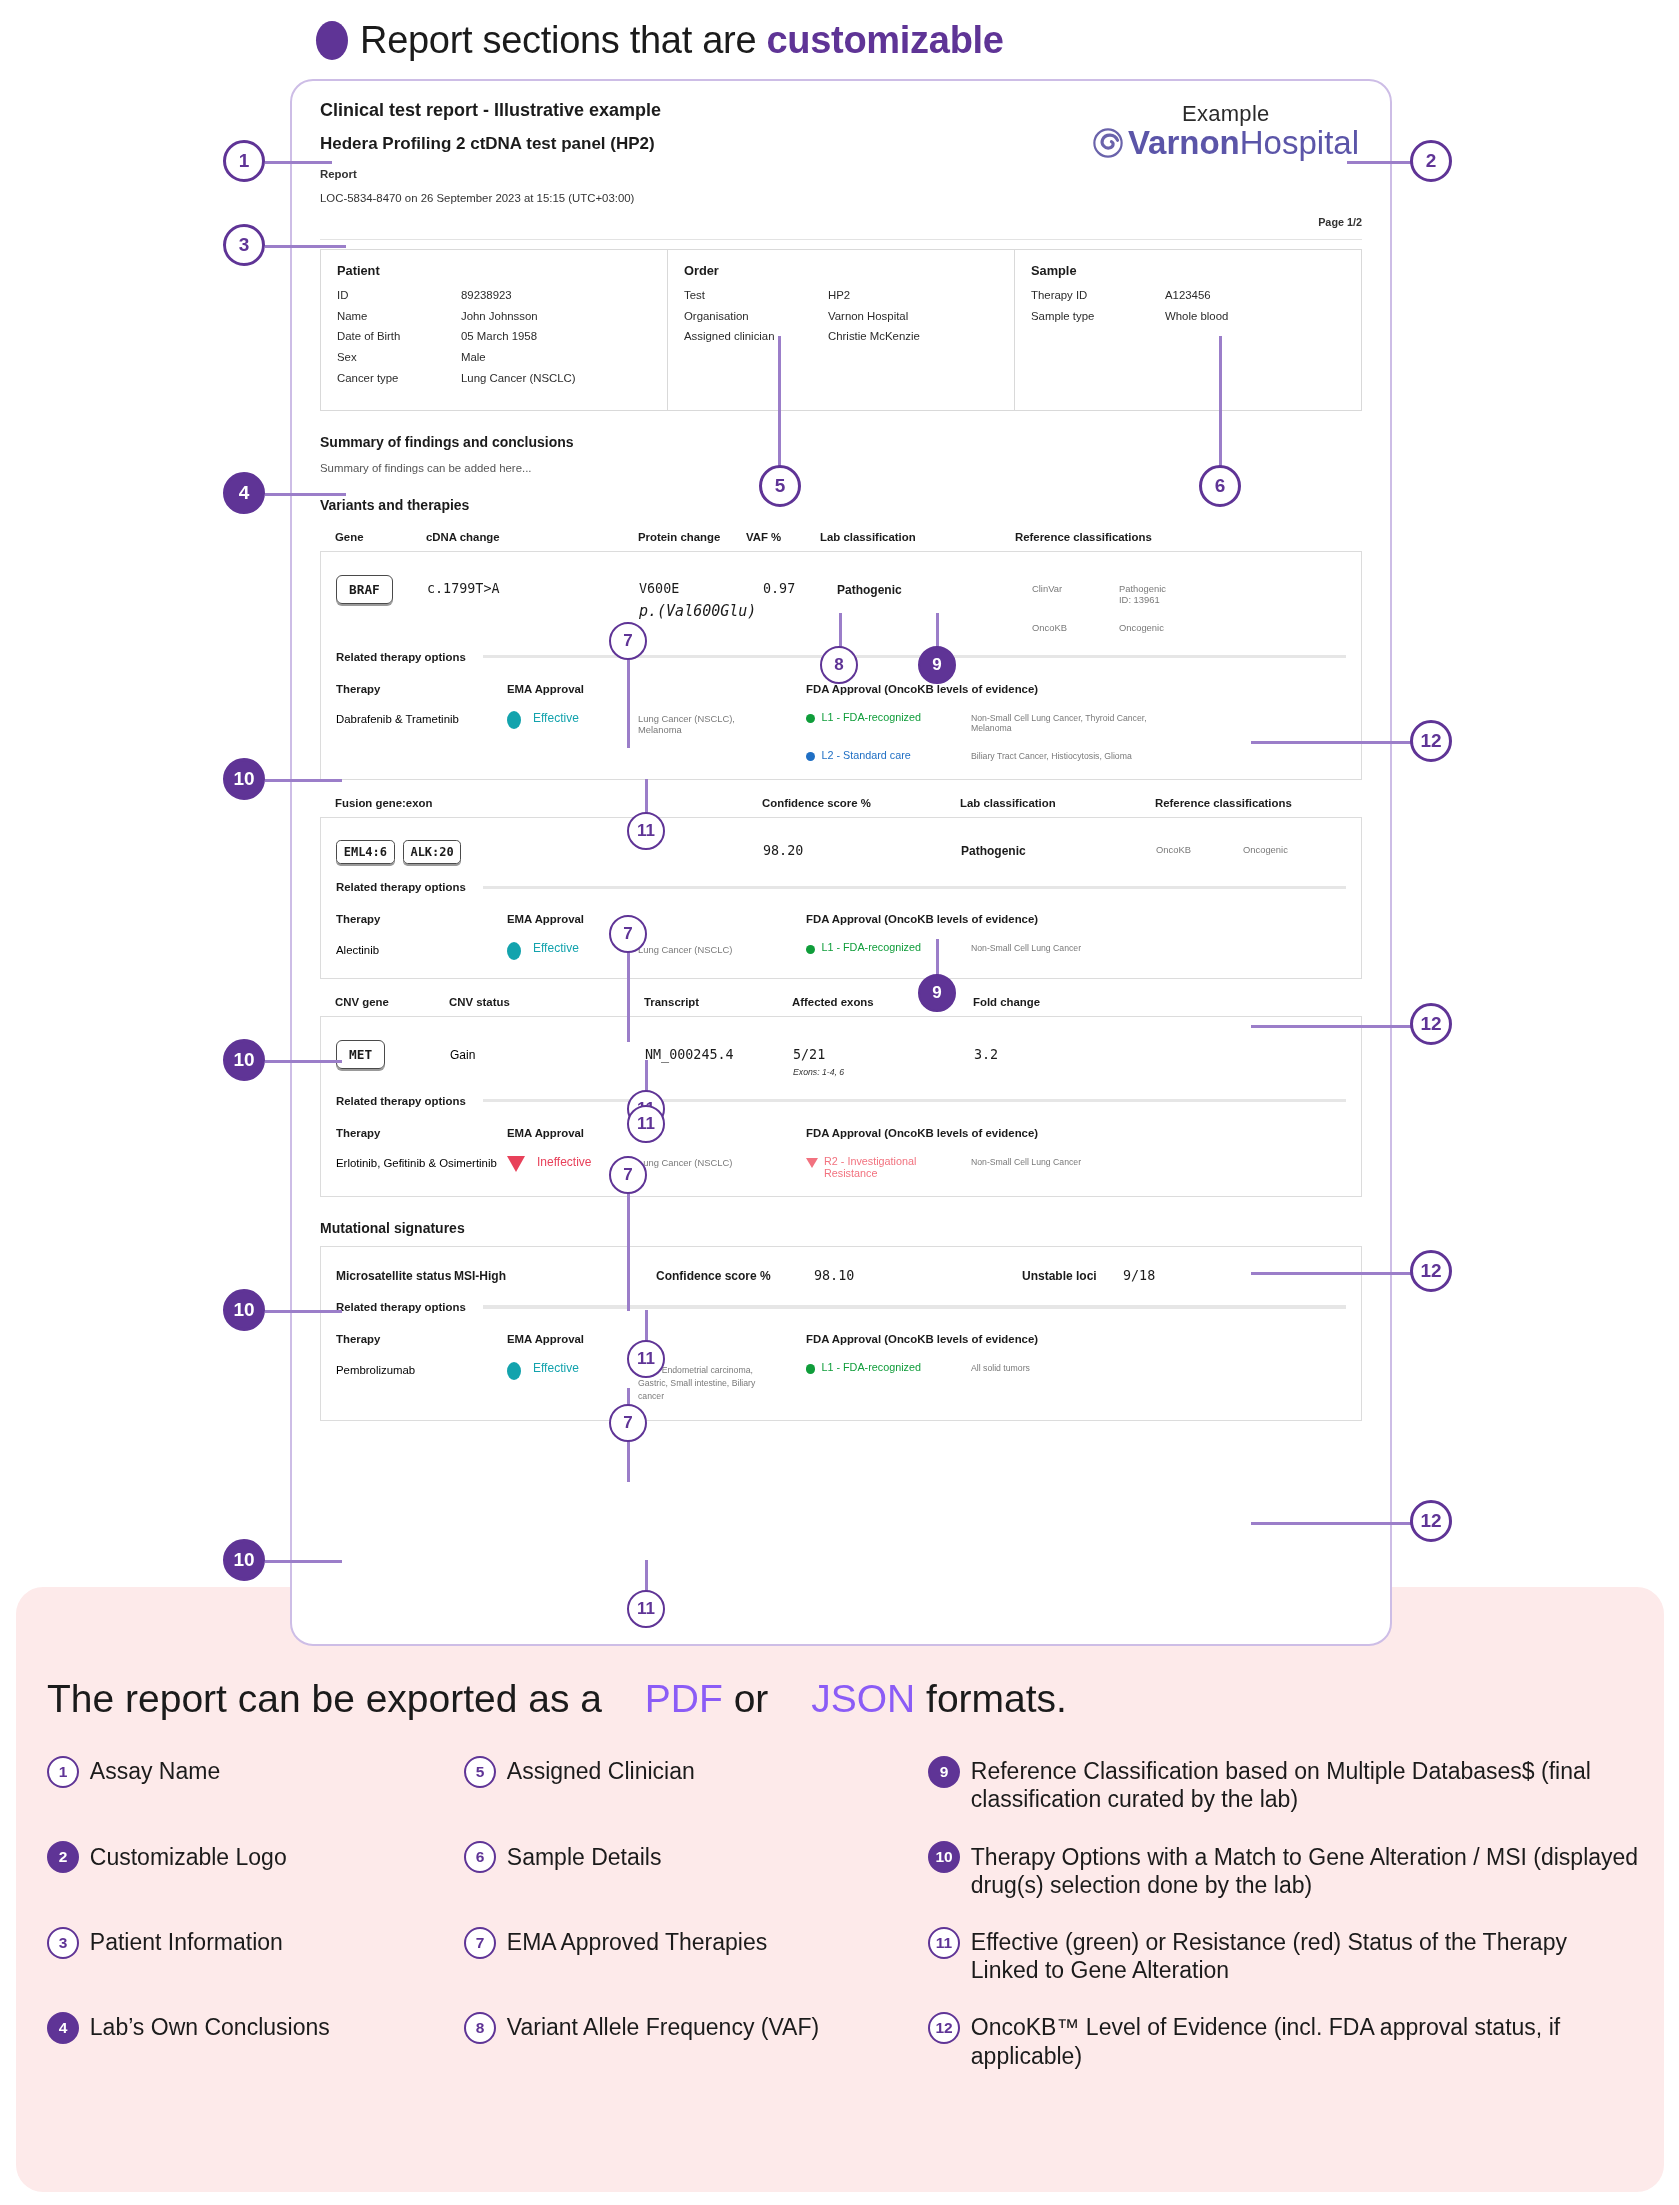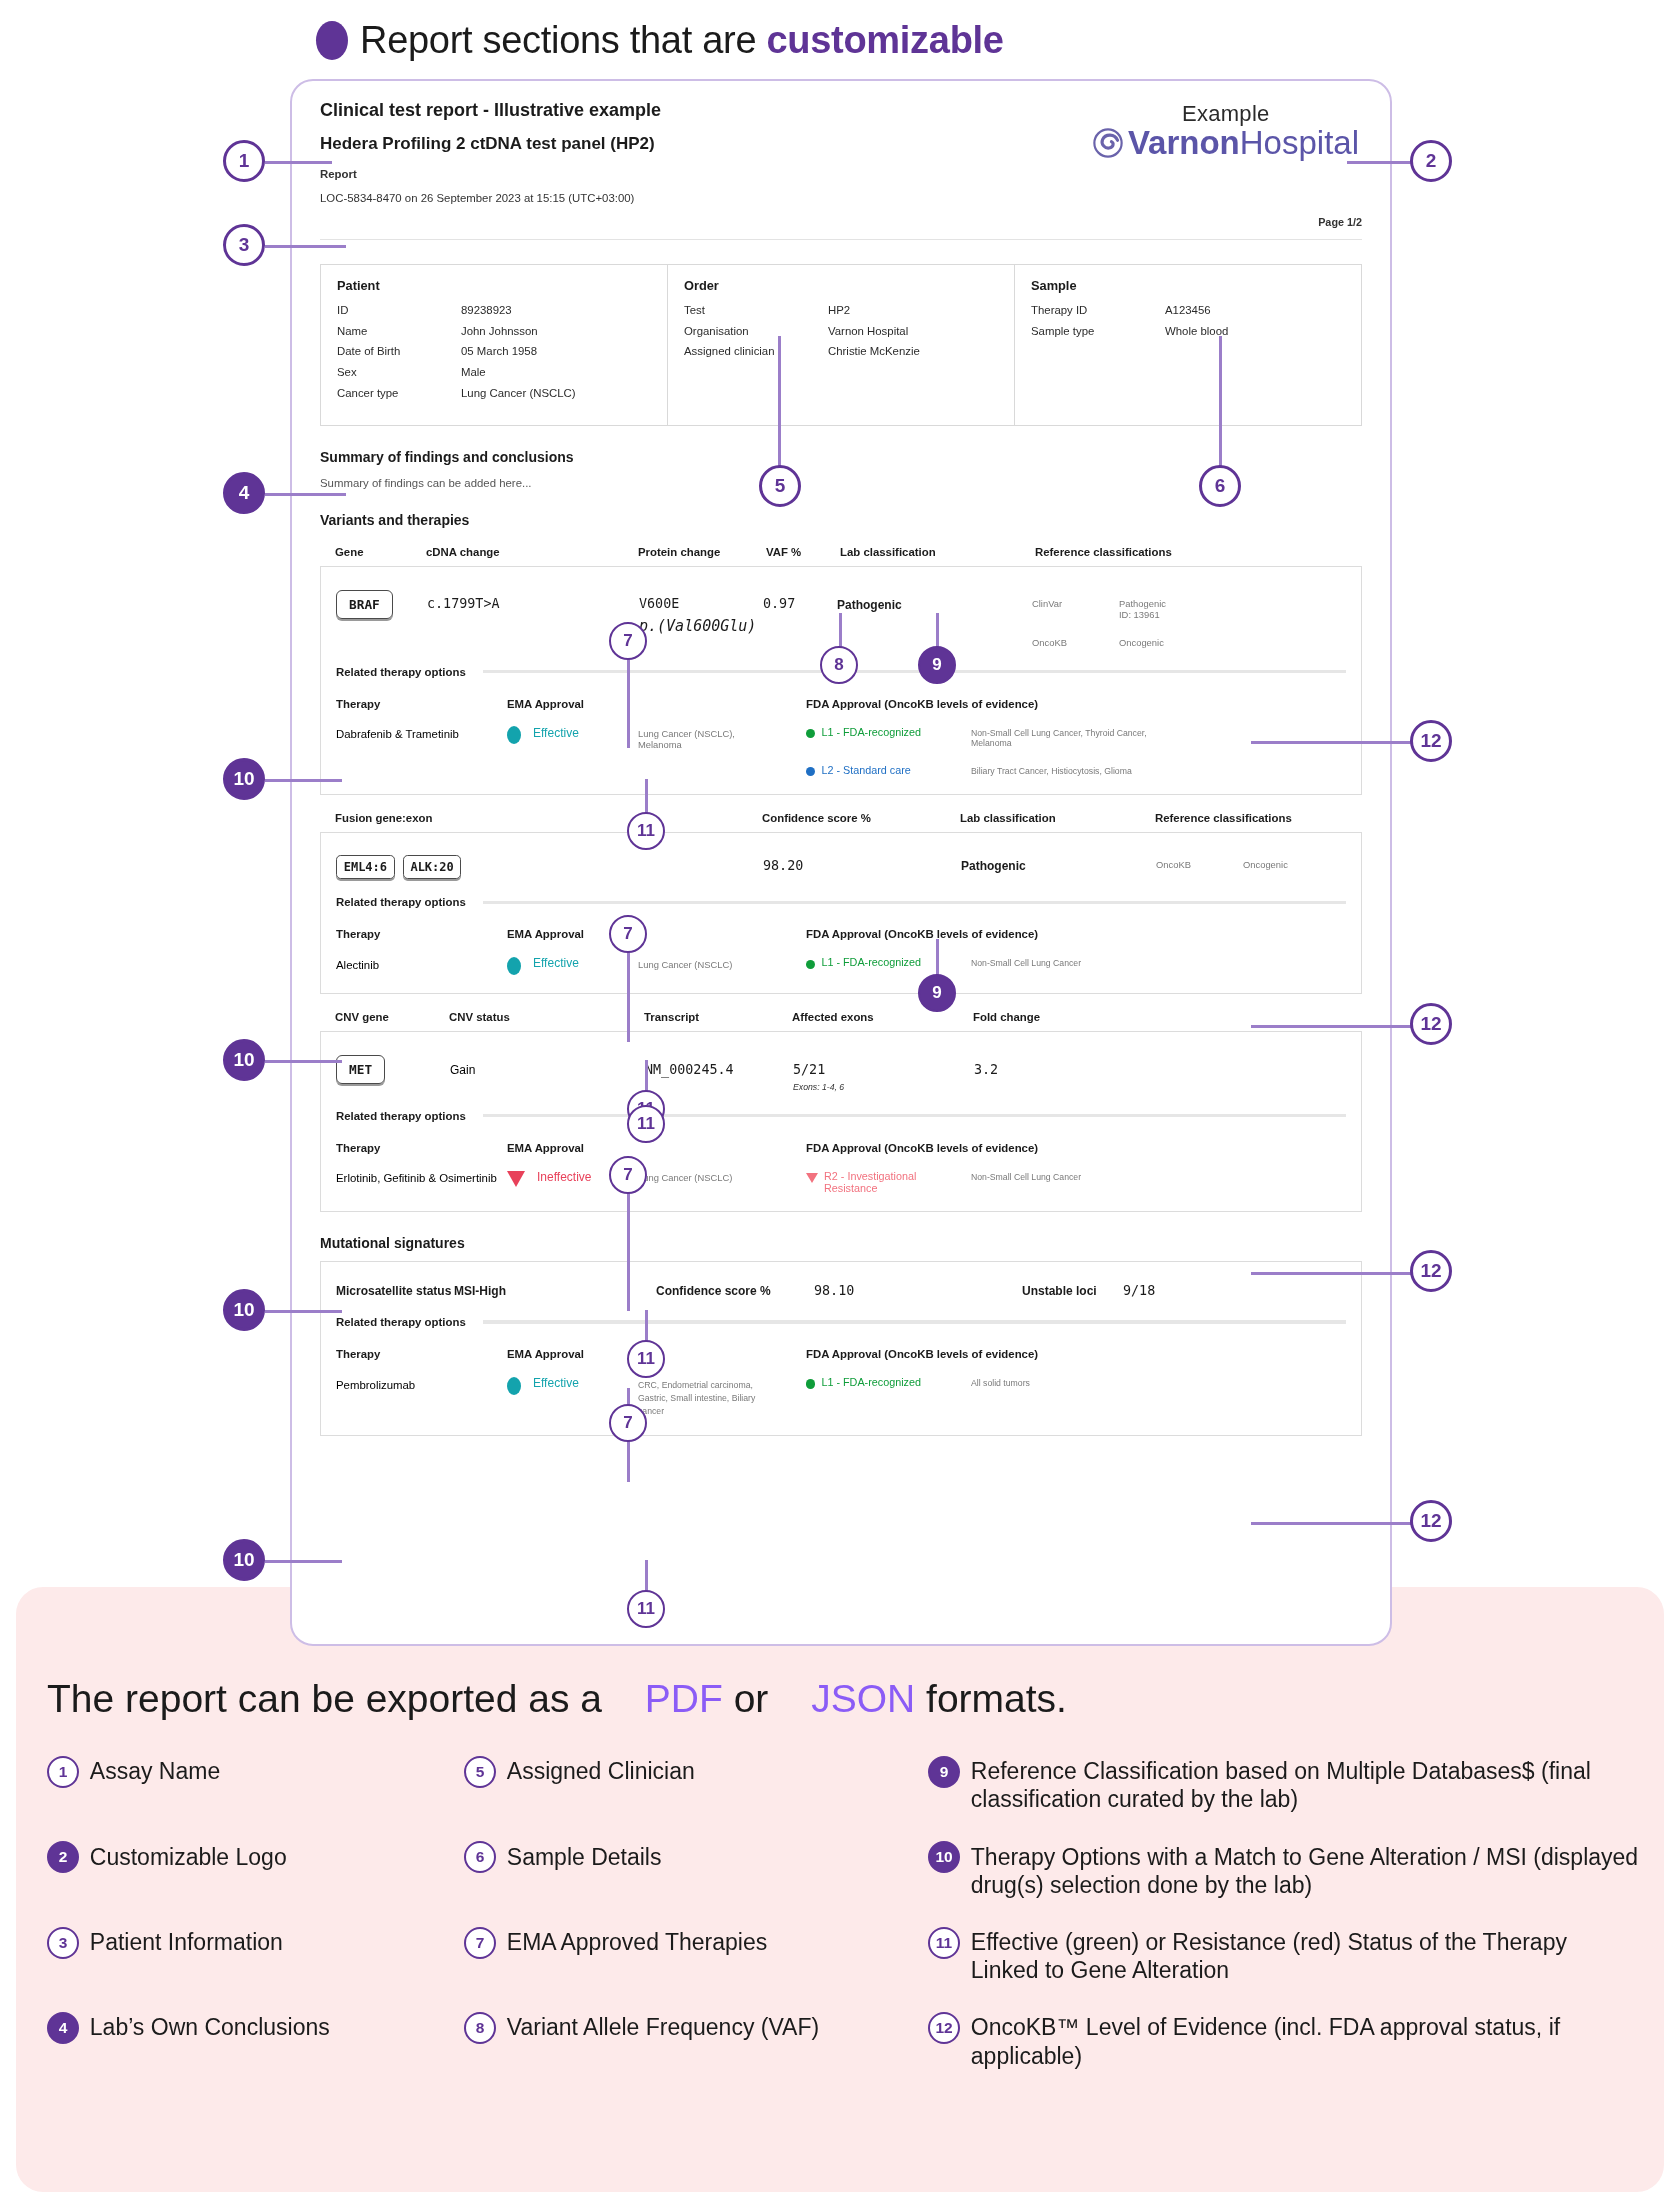--- a/index.html
+++ b/index.html
@@ -47,21 +47,21 @@
   
   .logo-wrap { position: absolute; right: 31px; top: 20px; text-align: left; }
   .logo-example { font-size: 22px; color: #2b2b2b; text-align: center; letter-spacing: 0.3px; }
   .logo-row { display: flex; align-items: center; gap: 5.4px; margin-top: -2.7px; }
   .logo-mark { width: 30px; height: 30px; flex: none; }
   .logo-name { font-size: 33px; color: #5b55a8; }
   .logo-name b { font-weight: bold; }
 
   
   .info-row {
-    display: flex; margin-top: 24px;
+    display: flex; margin-top: 9px;
     border: 1.3px solid #d9d9d9;
   }
   .info-col { flex: 1; padding: 13.4px 16px 17.5px 16px; }
   .info-col + .info-col { border-left: 1.3px solid #d9d9d9; }
   .info-h { font-size: 12.8px; font-weight: bold; color: #1b1b1b; margin-bottom: 10.8px; }
   .kv { display: flex; font-size: 11.4px; color: #2b2b2b; margin-bottom: 8.7px; }
   .kv .k { width: 124px; flex: none; }
   .kv .v { }
   .info-col.order .kv .k { width: 144px; }
   .info-col.sample .kv .k { width: 134px; }
@@ -230,21 +230,21 @@
   </div>
 
   <div class="sec-title">Summary of findings and conclusions</div>
   <div class="sec-note">Summary of findings can be added here...</div>
 
   <div class="sec-title">Variants and therapies</div>
 
   <div class="tbl-head">
     <span style="width:91px">Gene</span>
     <span style="width:212px">cDNA change</span>
-    <span style="width:128px">Protein change</span>
+    <span style="width:108px">Protein change</span>
     <span style="width:74px">VAF %</span>
     <span style="width:195px">Lab classification</span>
     <span>Reference classifications</span>
   </div>
 
   <div class="panel">
     <div class="row-flex" style="margin-top:8px">
       <div style="width:91px"><span class="gene-badge">BRAF</span></div>
       <div style="width:212px;padding-top:6.7px"><span class="mono">c.1799T&gt;A</span></div>
       <div style="width:124px;padding-top:6.7px">

